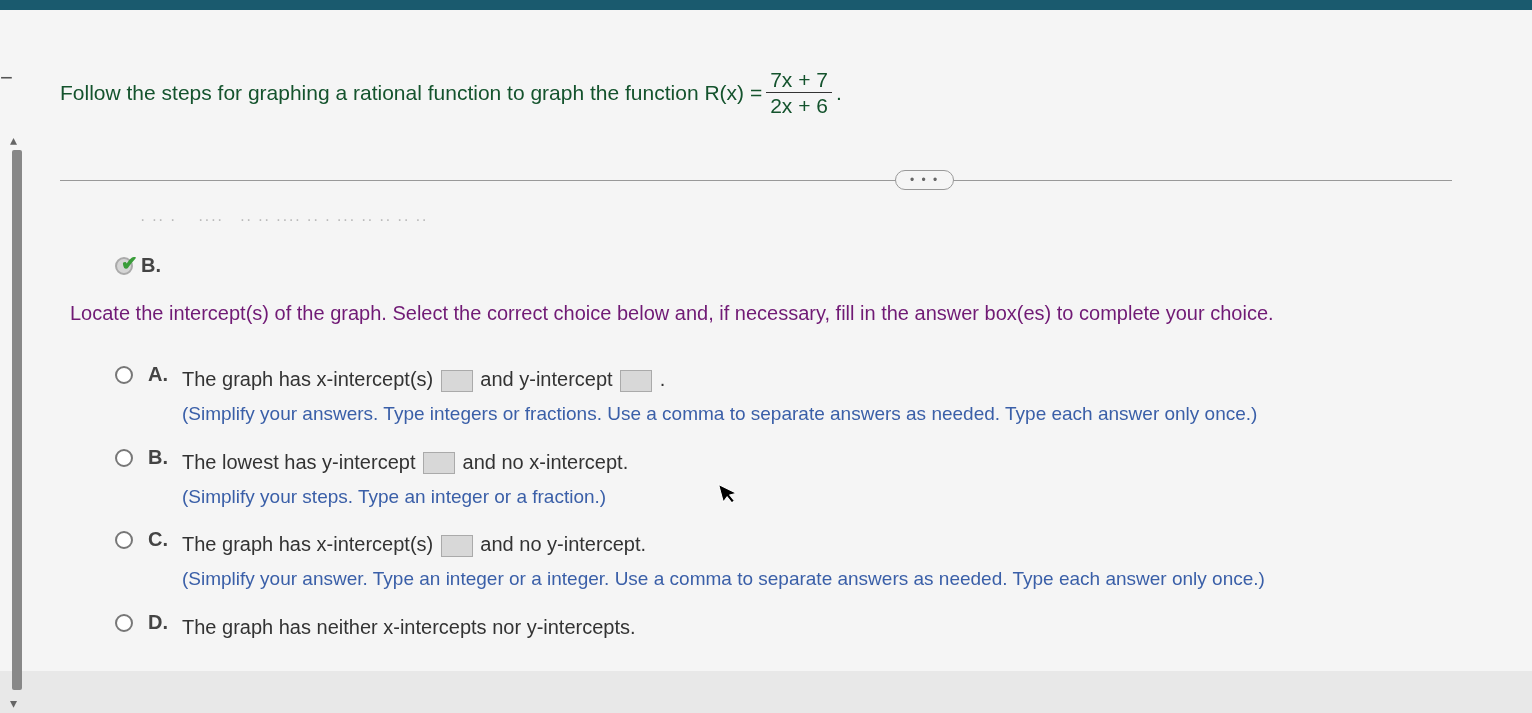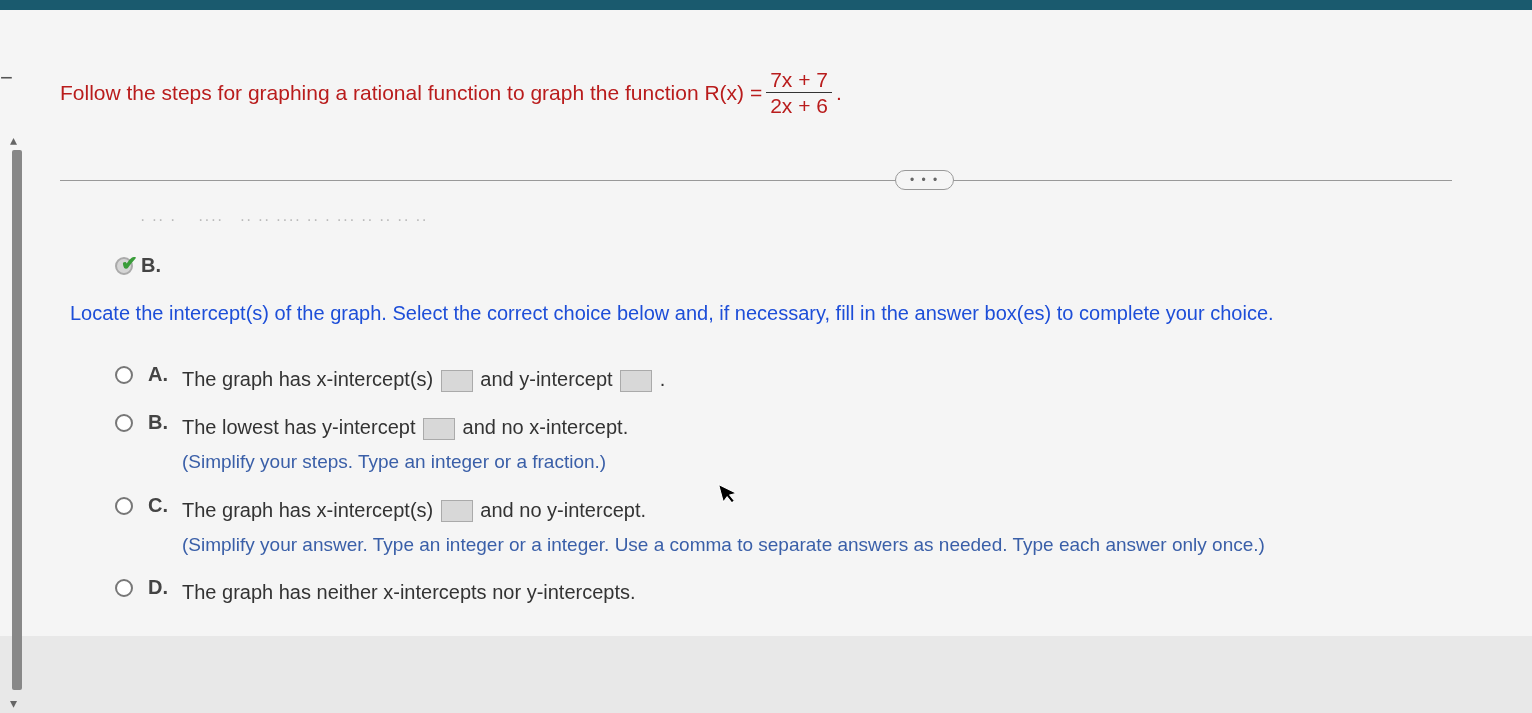--- a/index.html
+++ b/index.html
@@ -56,21 +56,21 @@
     }
     .down-arrow {
       position: absolute;
       left: 10px;
       top: 685px;
       font-size: 14px;
       color: #666;
     }
     .question-header {
       font-size: 21px;
-      color: #b91c1c;
+      color: #14532d;
       padding: 25px 0 40px 0;
       display: flex;
       align-items: center;
       flex-wrap: wrap;
     }
     .fraction {
       display: inline-flex;
       flex-direction: column;
       align-items: center;
       vertical-align: middle;
@@ -129,21 +129,21 @@
       content: "✔";
       color: #3a9d3a;
       position: absolute;
       top: -8px;
       left: 4px;
       font-size: 20px;
       font-weight: bold;
     }
     .instruction {
       font-size: 20px;
-      color: #1d4ed8;
+      color: #701a75;
       padding: 0 0 30px 10px;
     }
     .choice-row {
       display: flex;
       align-items: flex-start;
       padding: 8px 0 8px 55px;
       font-size: 20px;
       color: #333;
     }
     .radio {
@@ -225,20 +225,21 @@
     <span class="choice-letter">B.</span>
   </div>
 
   <div class="instruction">Locate the intercept(s) of the graph. Select the correct choice below and, if necessary, fill in the answer box(es) to complete your choice.</div>
 
   <div class="choice-row">
     <div class="radio"></div>
     <span class="choice-letter">A.</span>
     <div class="choice-body">
       <span>The graph has x-intercept(s) </span><span class="answer-box"></span><span> and y-intercept </span><span class="answer-box"></span><span> .</span>
+      <span class="hint-text">(Simplify your answers. Type integers or fractions. Use a comma to separate answers as needed. Type each answer only once.)</span>
     </div>
   </div>
 
   <div class="choice-row">
     <div class="radio"></div>
     <span class="choice-letter">B.</span>
     <div class="choice-body">
       <span>The lowest has y-intercept </span><span class="answer-box"></span><span> and no x-intercept.</span>
       <span class="hint-text">(Simplify your steps. Type an integer or a fraction.)</span>
     </div>

